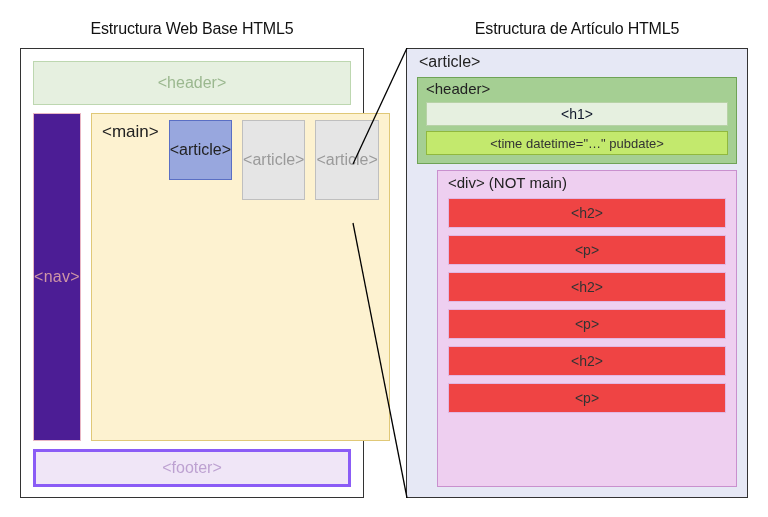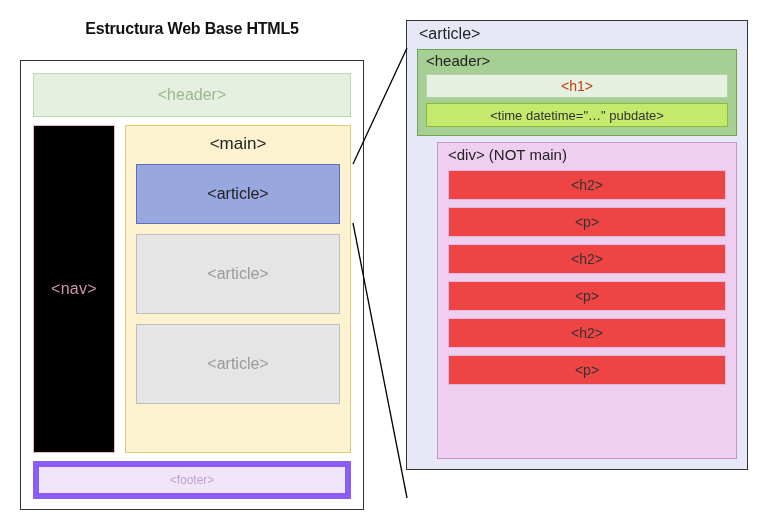--- a/index.html
+++ b/index.html
@@ -11,24 +11,24 @@
     position: relative;
   }
   .wrap {
     display: flex;
     padding: 20px 20px 10px 20px;
     gap: 42px;
     position: relative;
   }
   .col-title {
     text-align: center;
-    font-weight: 700;
+    font-weight: 400;
     font-size: 16px;
     color: #111;
-    margin-bottom: 22px;
+    margin-bottom: 10px;
     letter-spacing: -0.2px;
   }
   .left-col { width: 344px; }
   .right-col { width: 342px; }
 
   
   .left-panel {
     width: 100%;
     height: 450px;
     border: 1px solid #333;
@@ -48,36 +48,35 @@
     justify-content: center;
     font-size: 16px;
   }
   .left-mid {
     display: flex;
     gap: 10px;
     flex: 1 1 auto;
   }
   .left-nav {
     width: 82px;
-    background: #000000;
+    background: #4c1d95;
     border: 1px solid #e9b7c4;
     color: #cf96a6;
     display: flex;
     align-items: center;
     justify-content: center;
     font-size: 16px;
     letter-spacing: 0.3px;
   }
   .left-main {
     flex: 1;
     background: #fdf2d0;
     border: 1px solid #e0c877;
     padding: 6px 10px 10px 10px;
     display: flex;
-    flex-direction: column;
     gap: 10px;
     position: relative;
   }
   .left-main-label {
     text-align: center;
     color: #222;
     font-size: 17px;
     padding: 2px 0 0 0;
   }
   .left-article {
@@ -92,26 +91,26 @@
   }
   .left-article.highlight {
     background: #98a7de;
     border: 1px solid #5a6fc4;
     color: #222;
     height: 60px;
   }
   .left-footer {
     height: 38px;
     background: #f0e6f7;
-    border: 6px solid #8b5cf6;
+    border: 3px solid #8b5cf6;
     color: #bda1d1;
     display: flex;
     align-items: center;
     justify-content: center;
-    font-size: 12px;
+    font-size: 16px;
   }
 
   
   .right-panel {
     width: 100%;
     height: 450px;
     border: 1px solid #333;
     background: #e6e8f5;
     padding: 4px 10px 10px 10px;
     display: flex;
@@ -130,21 +129,21 @@
     padding: 2px 8px 8px 8px;
     display: flex;
     flex-direction: column;
     gap: 5px;
   }
   .rh-label { color: #222; font-size: 15px; }
   .rh-h1 {
     height: 24px;
     background: #e6f0e0;
     border: 1px solid #b7d2a6;
-    color: #c2410c;
+    color: #0f172a;
     display: flex; align-items: center; justify-content: center;
     font-size: 14px;
   }
   .rh-time {
     height: 24px;
     background: #c3e96d;
     border: 1px solid #90b83e;
     color: #333;
     display: flex; align-items: center; justify-content: center;
     font-size: 13px;
@@ -195,20 +194,21 @@
           <div class="left-article highlight">&lt;article&gt;</div>
           <div class="left-article">&lt;article&gt;</div>
           <div class="left-article">&lt;article&gt;</div>
         </div>
       </div>
       <div class="left-footer">&lt;footer&gt;</div>
     </div>
   </div>
 
   <div class="right-col">
+    <div class="col-title">Estructura de Artículo HTML5</div>
     <div class="right-panel">
       <div class="right-article-label">&lt;article&gt;</div>
       <div class="right-header">
         <div class="rh-label">&lt;header&gt;</div>
         <div class="rh-h1">&lt;h1&gt;</div>
         <div class="rh-time">&lt;time datetime="…" pubdate&gt;</div>
       </div>
       <div class="right-body">
         <div class="rb-label">&lt;div&gt; (NOT main)</div>
         <div class="rb-row">&lt;h2&gt;</div>

